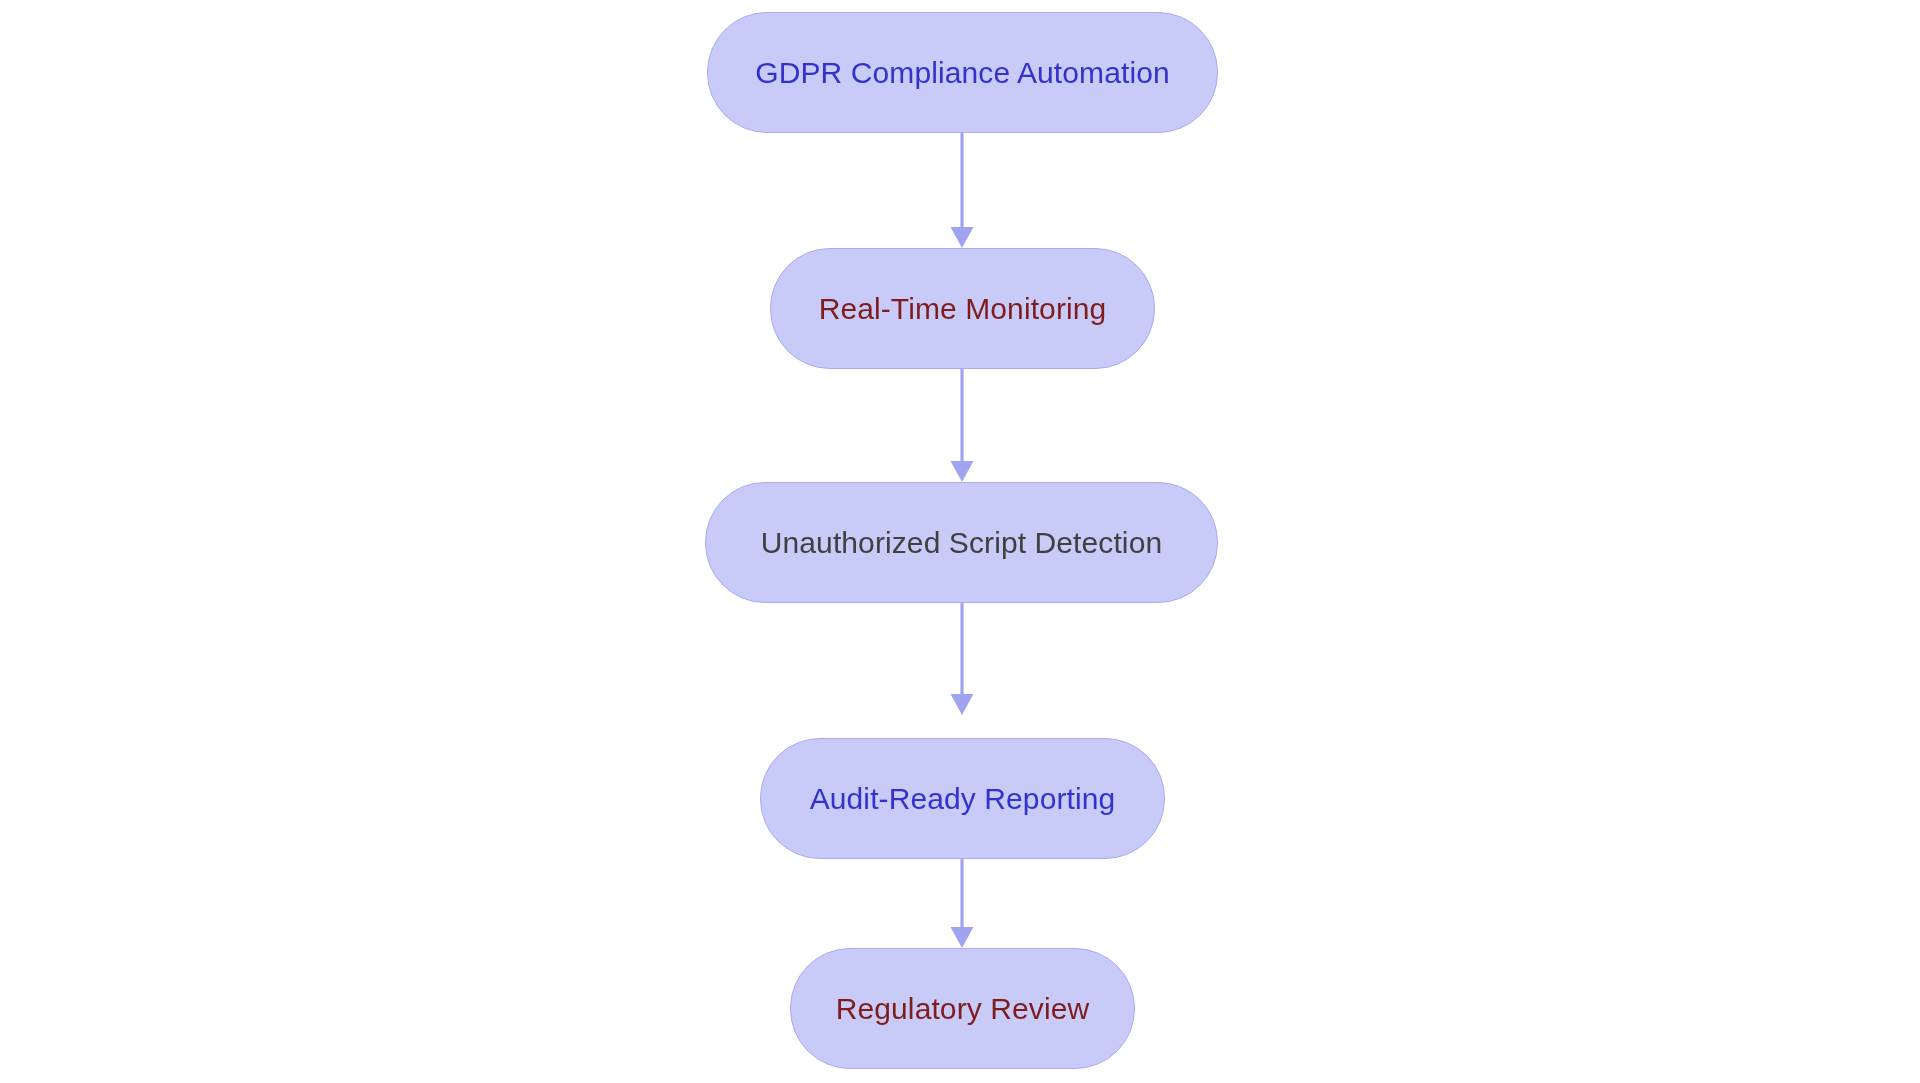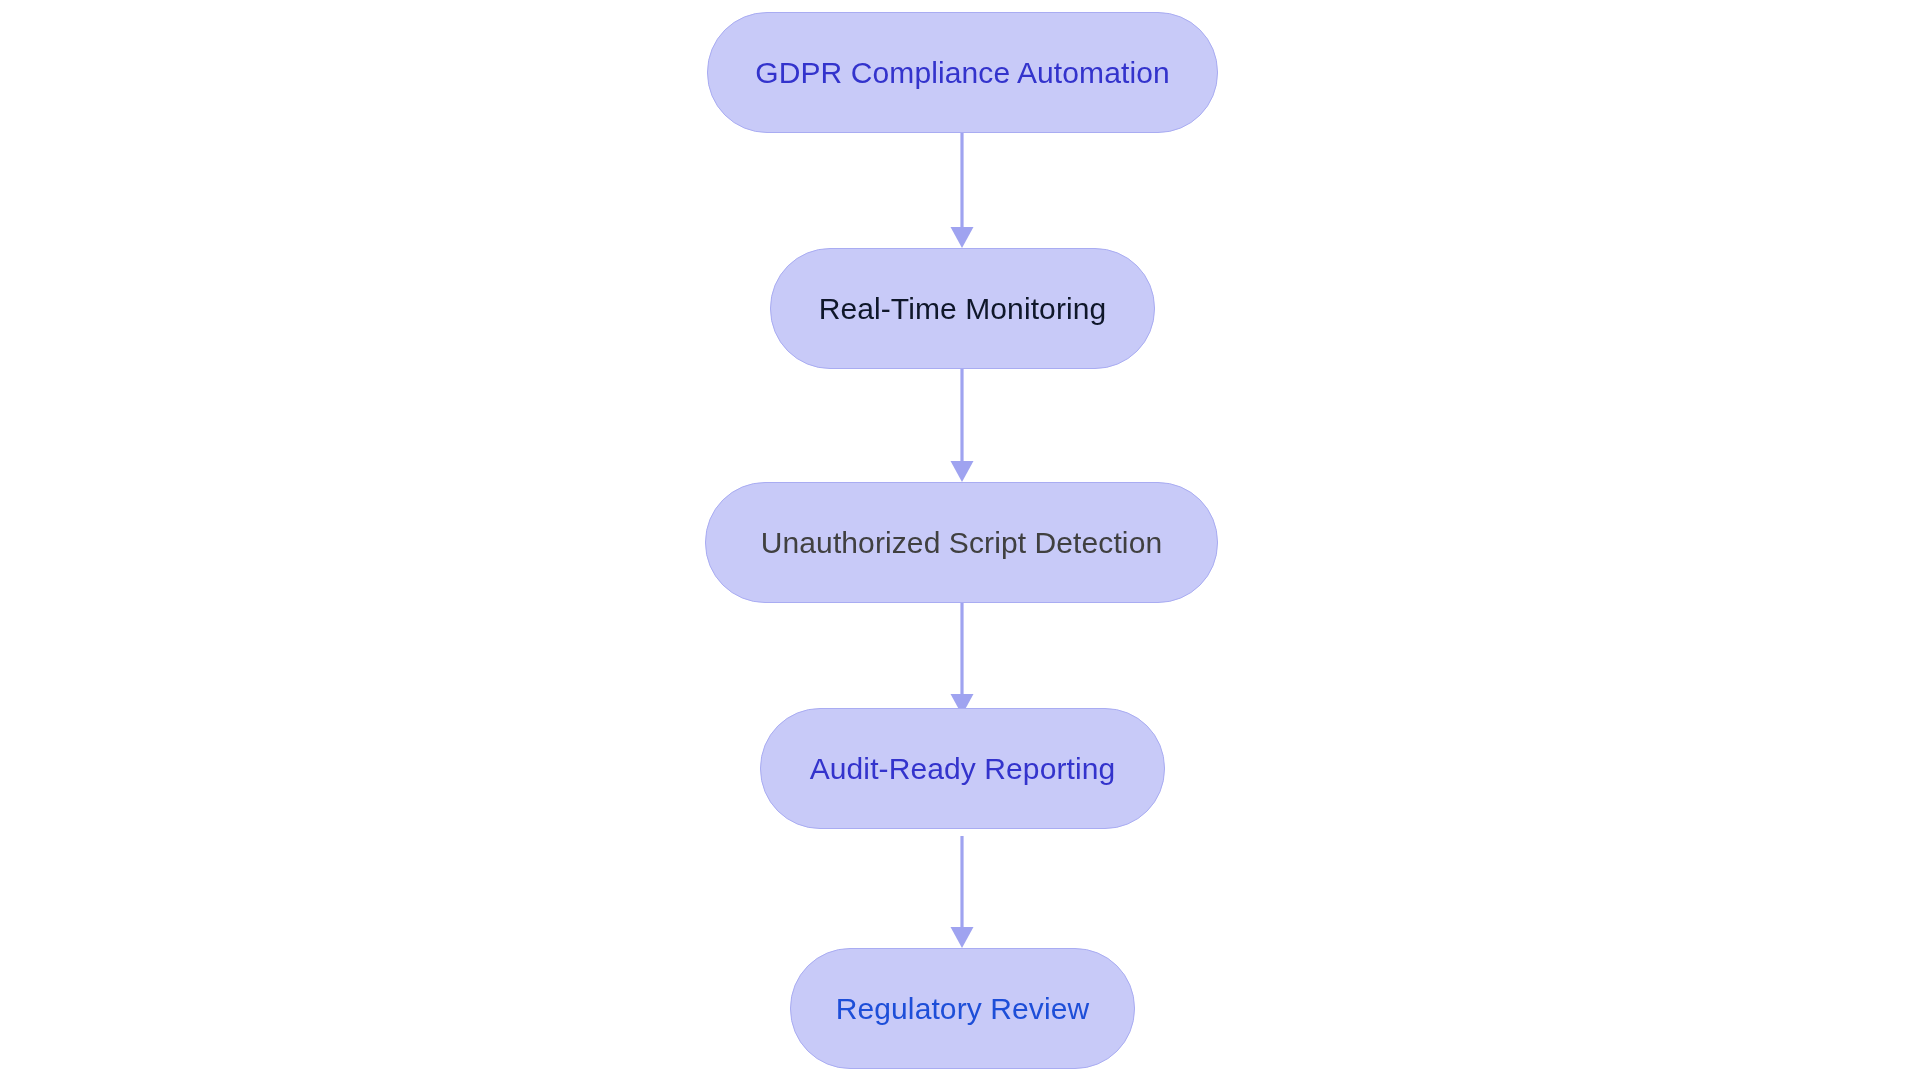--- a/index.html
+++ b/index.html
@@ -78,29 +78,29 @@
       <g>
         <line x1="962" y1="836" x2="962" y2="928" stroke="#9fa3f0" stroke-width="3.2"></line>
         <polygon points="950.5,927 973.5,927 962,948" fill="#9fa3f0"></polygon>
       </g>
     </svg>
 
   <div class="flow-node" style="left: 707px; top: 12px; width: 511px; height: 121px; background: rgb(200, 202, 248); border-color: rgb(169, 172, 242); color: rgb(51, 51, 204);">
     <span class="node-label">GDPR Compliance Automation</span>
   </div>
 
-  <div class="flow-node" style="left: 770px; top: 248px; width: 385px; height: 121px; background: rgb(200, 202, 248); border-color: rgb(169, 172, 242); color: #0f172a;">
+  <div class="flow-node" style="left: 770px; top: 248px; width: 385px; height: 121px; background: rgb(200, 202, 248); border-color: rgb(169, 172, 242); color: #7f1d1d;">
     <span class="node-label">Real-Time Monitoring</span>
   </div>
 
   <div class="flow-node" style="left: 705px; top: 482px; width: 513px; height: 121px; background: rgb(200, 202, 248); border-color: rgb(169, 172, 242); color: #404040;">
     <span class="node-label">Unauthorized Script Detection</span>
   </div>
 
-  <div class="flow-node" style="left: 760px; top: 708px; width: 405px; height: 121px; background: rgb(200, 202, 248); border-color: rgb(169, 172, 242); color: rgb(51, 51, 204);">
+  <div class="flow-node" style="left: 760px; top: 738px; width: 405px; height: 121px; background: rgb(200, 202, 248); border-color: rgb(169, 172, 242); color: rgb(51, 51, 204);">
     <span class="node-label">Audit-Ready Reporting</span>
   </div>
 
-  <div class="flow-node" style="left: 790px; top: 948px; width: 345px; height: 121px; background: rgb(200, 202, 248); border-color: rgb(169, 172, 242); color: #1d4ed8;">
+  <div class="flow-node" style="left: 790px; top: 948px; width: 345px; height: 121px; background: rgb(200, 202, 248); border-color: rgb(169, 172, 242); color: #7f1d1d;">
     <span class="node-label">Regulatory Review</span>
   </div>
 
 </div>
 
 </body></html>

